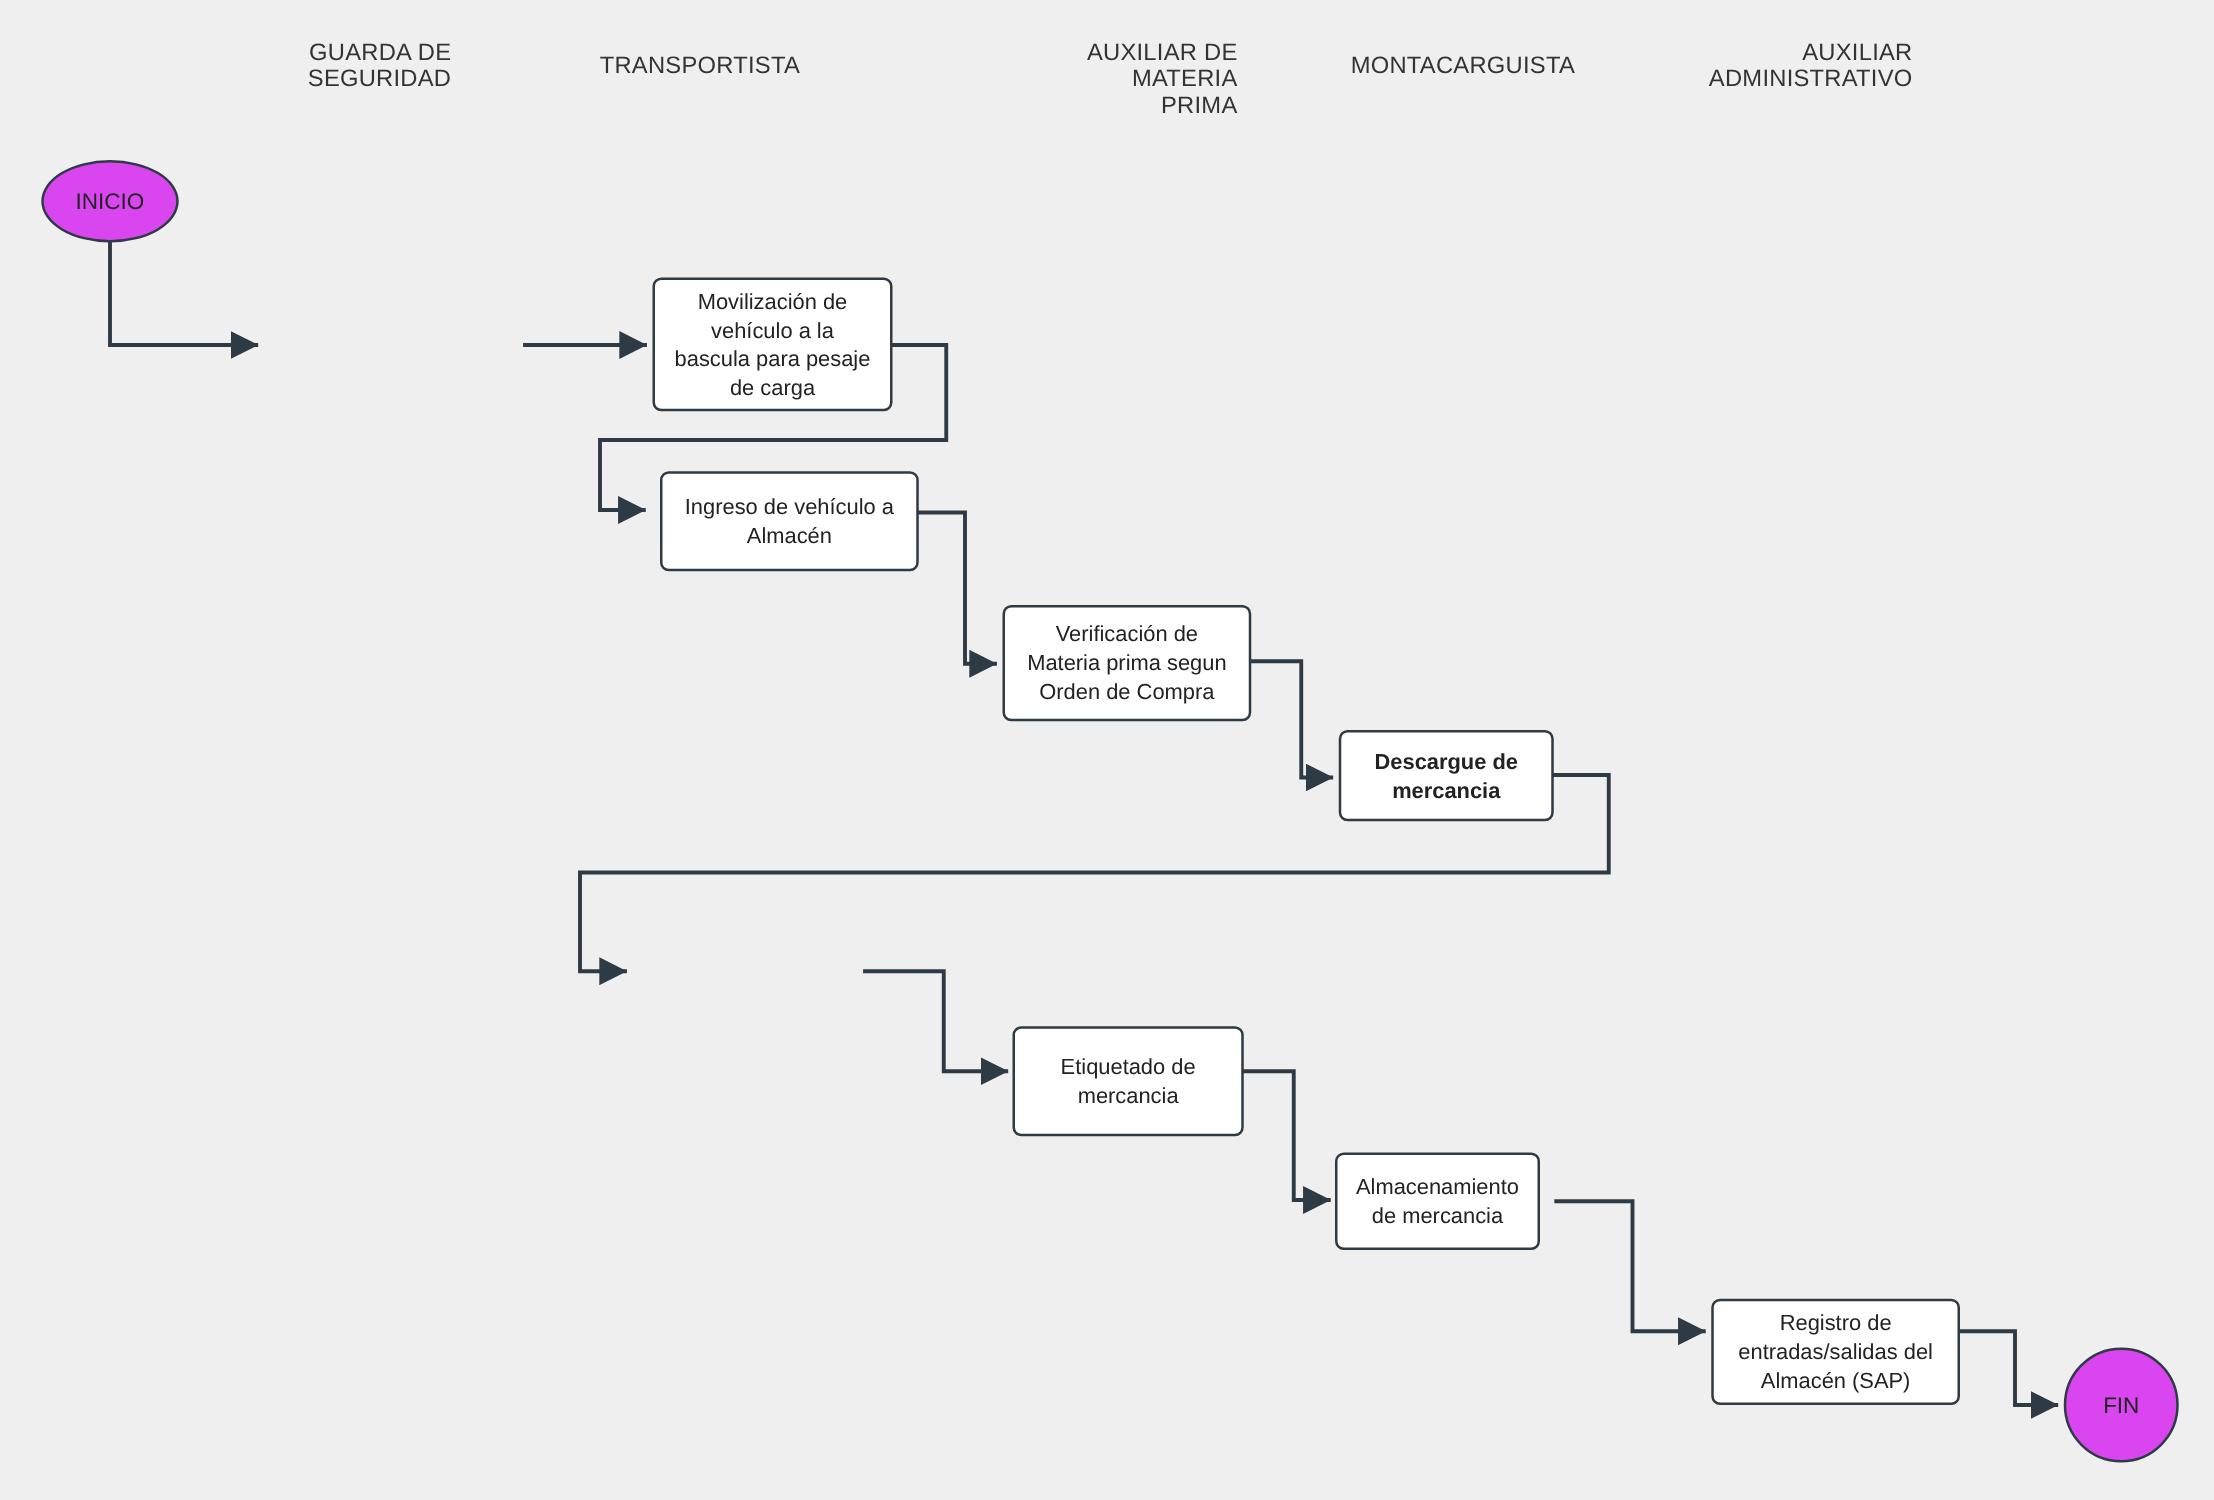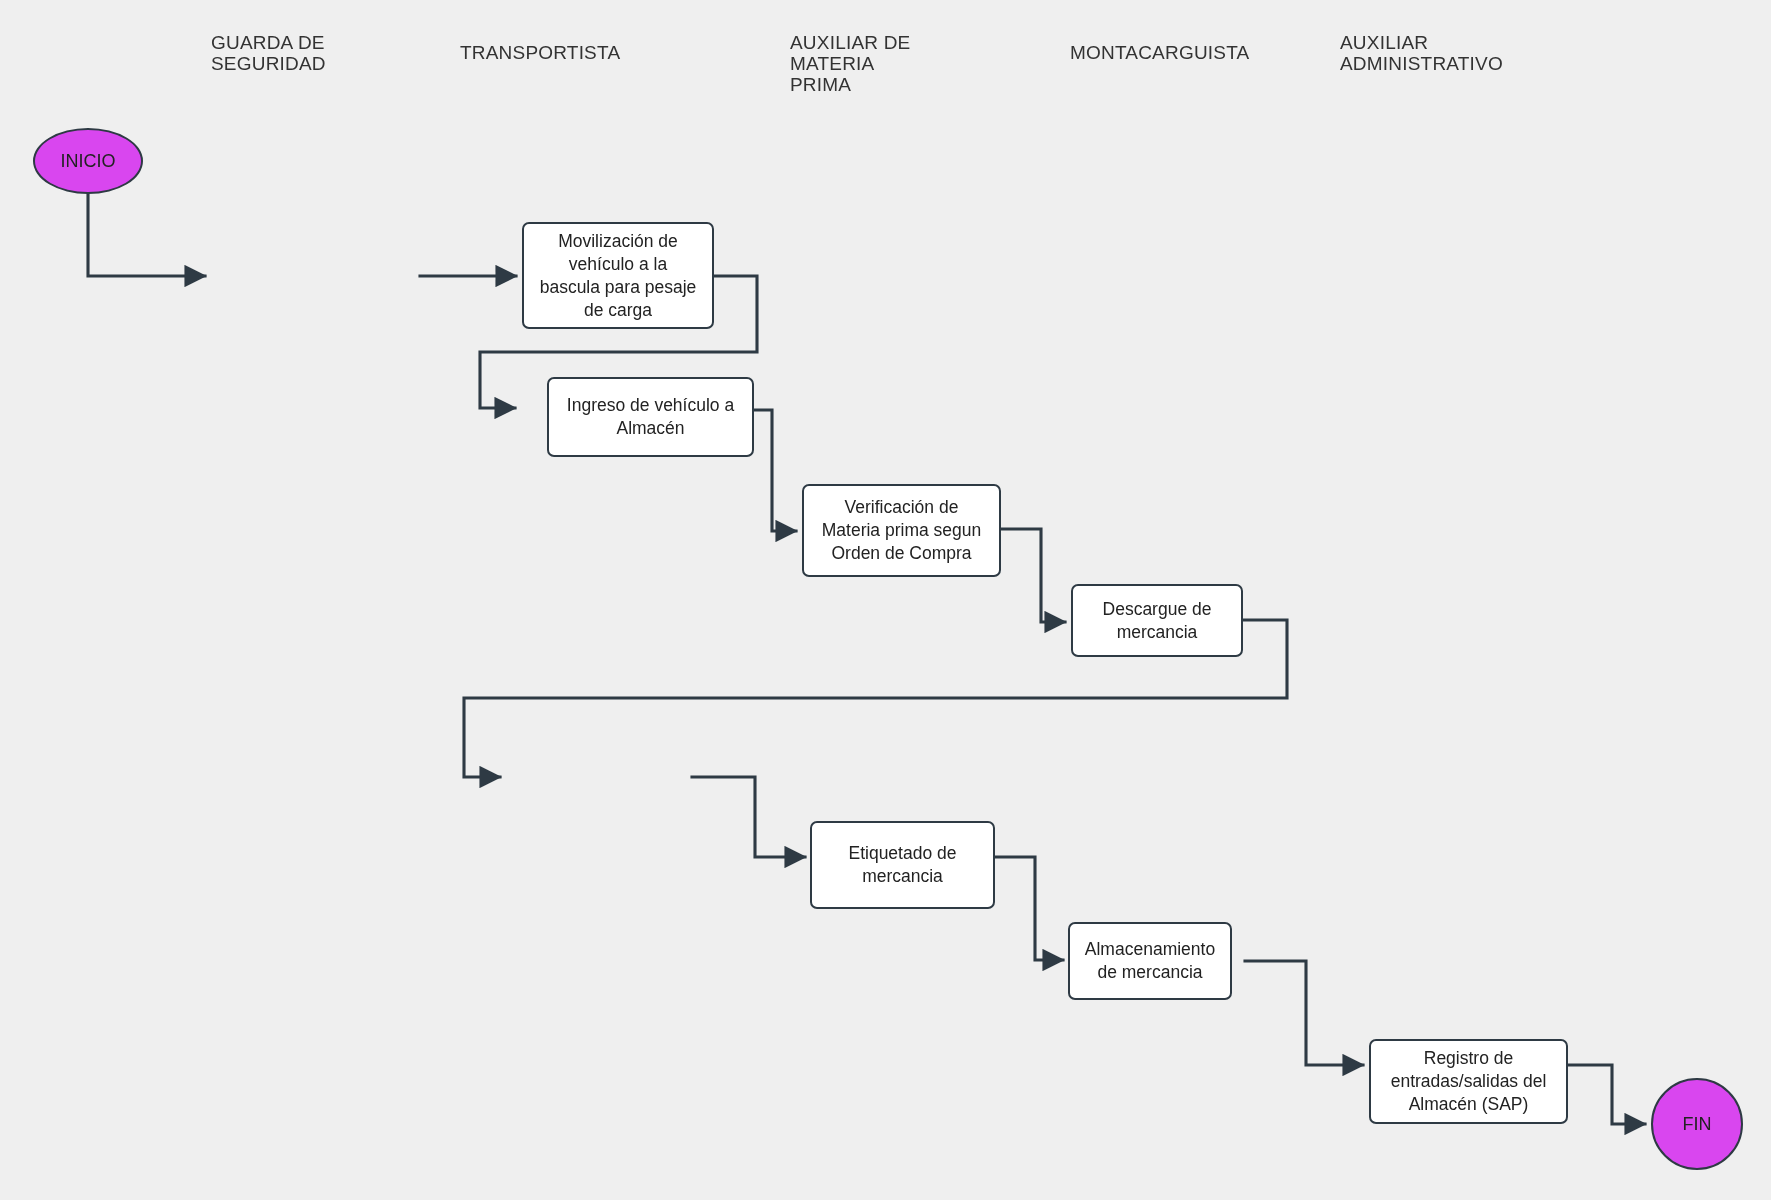--- a/index.html
+++ b/index.html
@@ -21,21 +21,21 @@
   #wires {
     position: absolute;
     left: 0;
     top: 0;
     width: 1771px;
     height: 1200px;
     pointer-events: none;
   }
   .lane-header {
     position: absolute;
-    text-align: left;
+    text-align: right;
     color: #333333;
     font-size: 19px;
     line-height: 21px;
     letter-spacing: 0.2px;
     font-family: "Liberation Sans", sans-serif;
     white-space: pre-line;
   }
   .node {
     position: absolute;
     box-sizing: border-box;
@@ -121,32 +121,32 @@
   </div>
 
 
   <div class="node" style="left:522px; top:222px; width:192px; height:107px;">
     <span>Movilización de
 vehículo a la
 bascula para pesaje
 de carga</span>
   </div>
 
-  <div class="node" style="left:547px; top:377px; width:207px; height:80px;">
+  <div class="node" style="left:528px; top:377px; width:207px; height:80px;">
     <span>Ingreso de vehículo a
 Almacén</span>
   </div>
 
   <div class="node" style="left:802px; top:484px; width:199px; height:93px;">
     <span>Verificación de
 Materia prima segun
 Orden de Compra</span>
   </div>
 
-  <div class="node" style="left:1071px; top:584px; width:172px; height:73px;">
+  <div class="node" style="left:1071px; top:584px; width:172px; height:73px;font-weight:bold;">
     <span>Descargue de
 mercancia</span>
   </div>
 
 
   <div class="node" style="left:810px; top:821px; width:185px; height:88px;">
     <span>Etiquetado de
 mercancia</span>
   </div>
 

